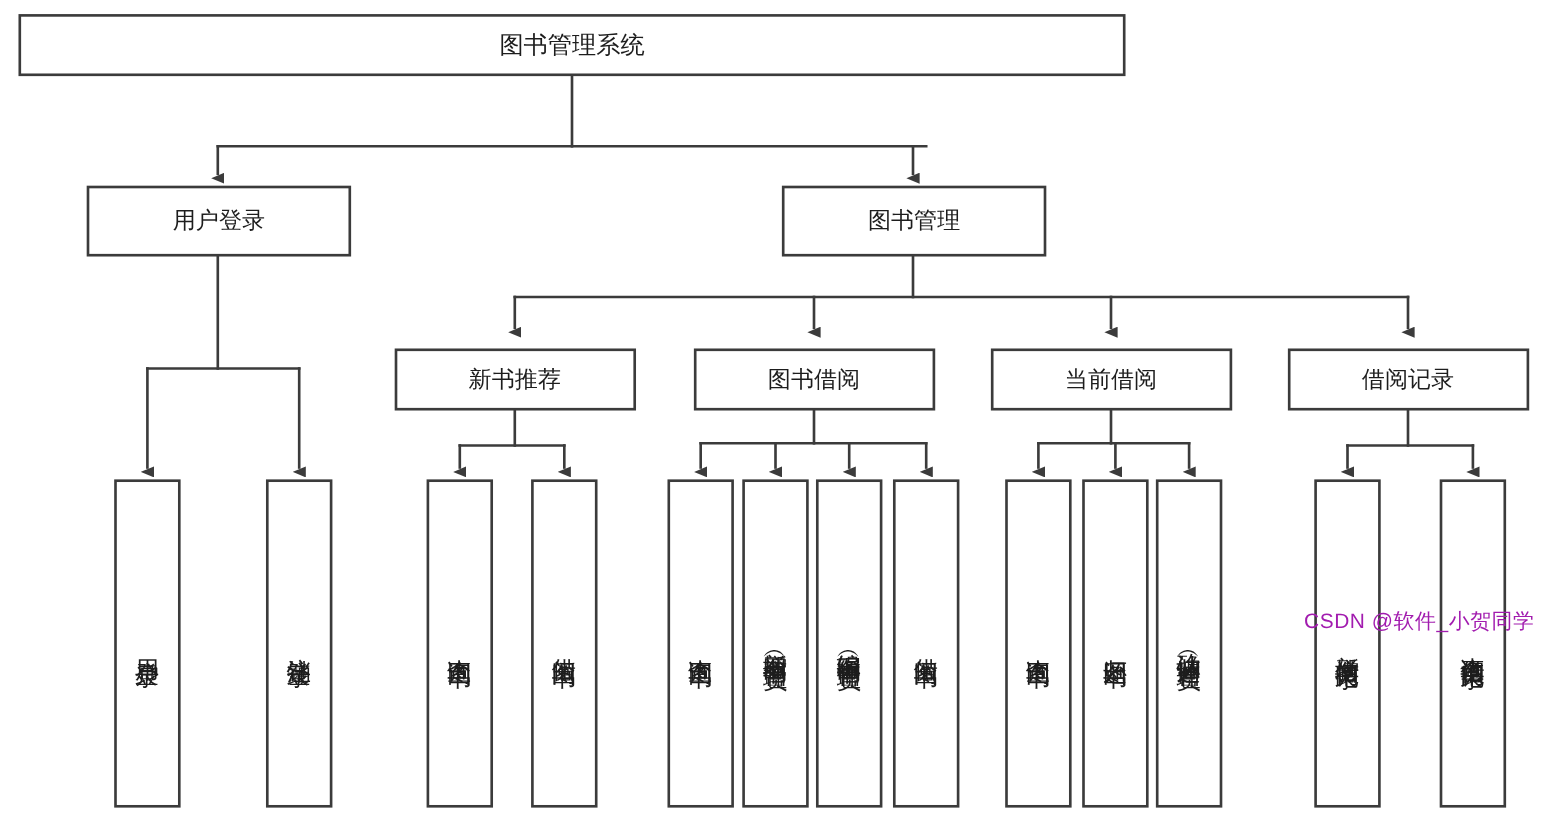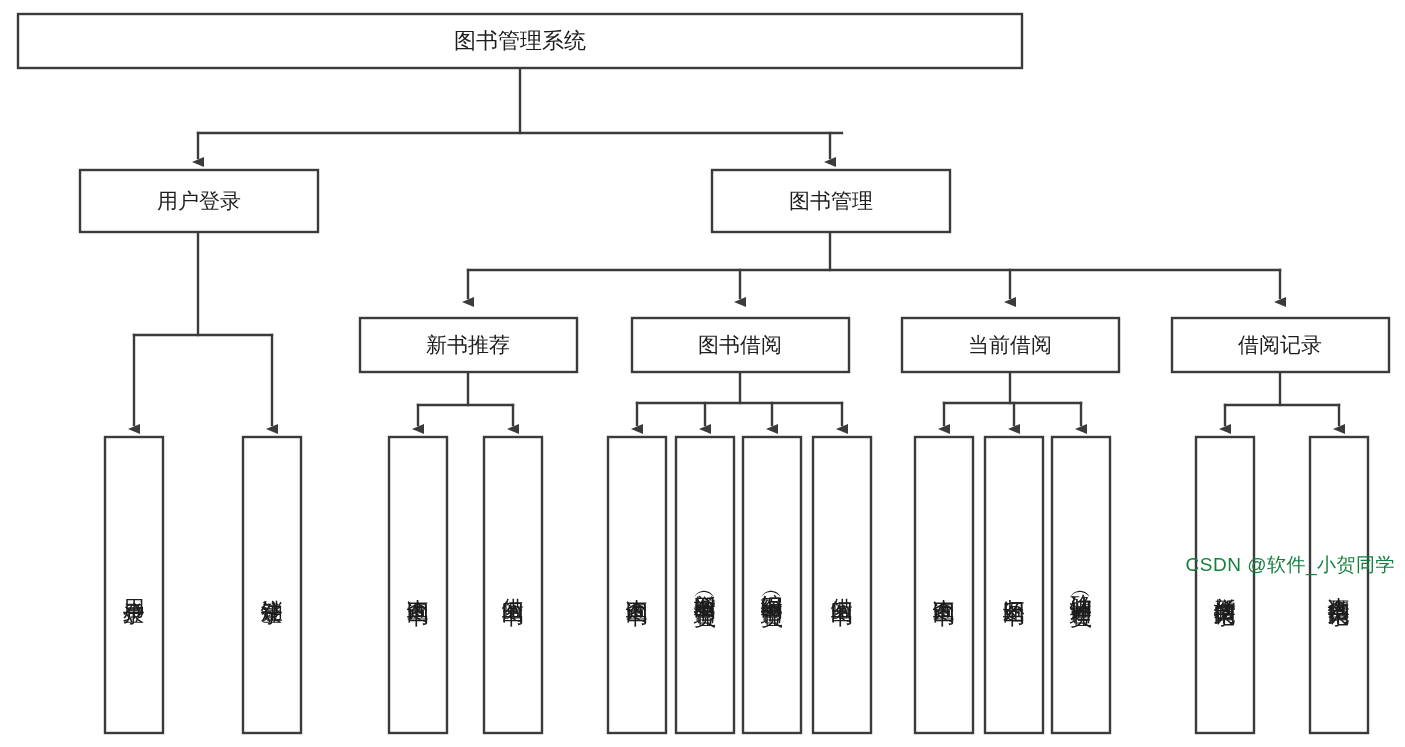--- a/index.html
+++ b/index.html
@@ -64,21 +64,21 @@
     letter-spacing: 2px;
     color: #1d1d1d;
     white-space: nowrap;
   }
   .watermark {
     position: absolute;
     right: 10px;
     bottom: 6px;
     font-family: "Liberation Sans", "DejaVu Sans", sans-serif;
     font-size: 19px;
-    color: #15803d;
+    color: #a21caf;
     letter-spacing: 0.5px;
     user-select: none;
   }
 </style>
 </head>
 <body>
 
 <div id="diagram-root">
 
   <svg class="flow" viewBox="0 0 1405 747" xmlns="http://www.w3.org/2000/svg">

